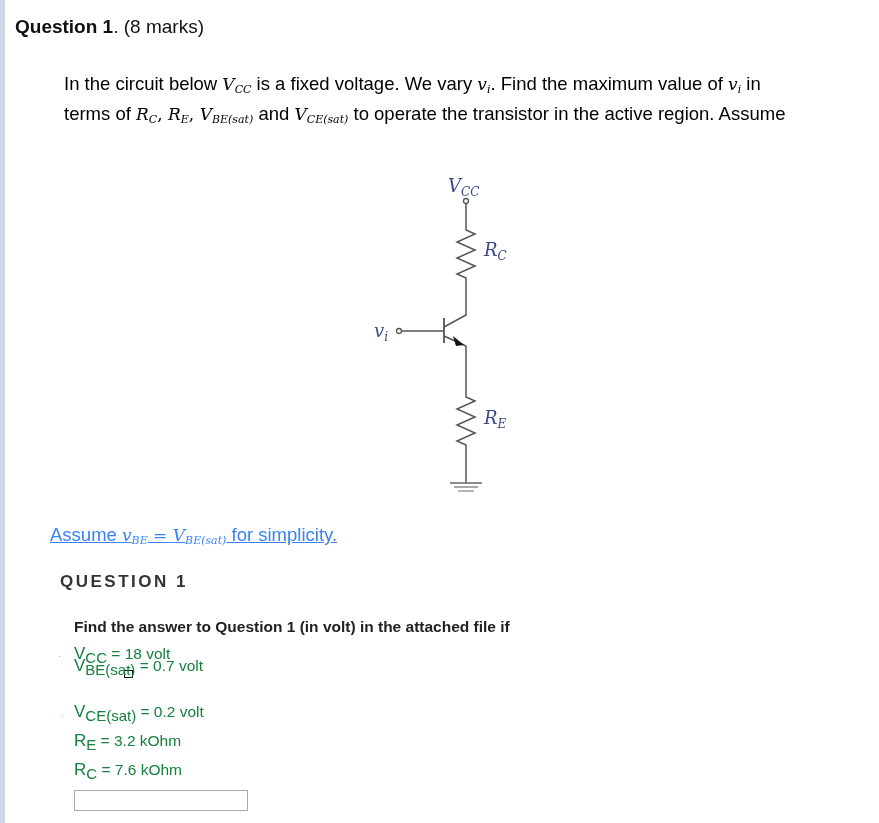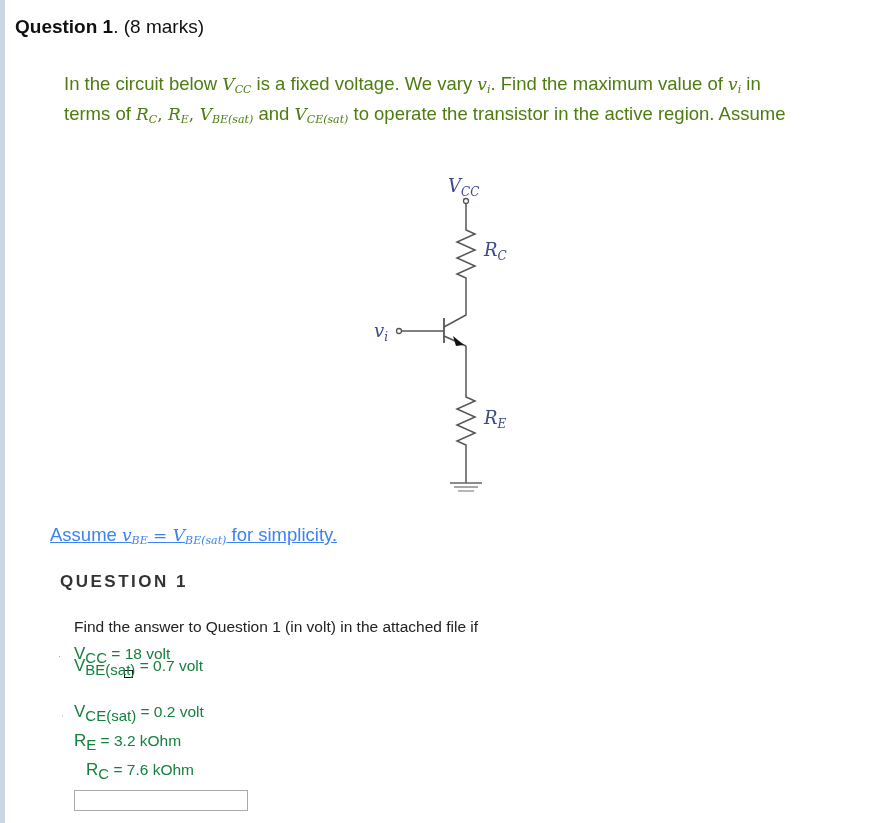--- a/index.html
+++ b/index.html
@@ -13,36 +13,36 @@
       position: absolute; left: 0; top: 0; width: 5px; height: 823px;
       background: #cdd6e4;
     }
     .q-header {
       position: absolute; left: 15px; top: 16px;
       font-size: 19px; color: #111;
     }
     .q-header b { font-weight: bold; }
     .problem {
       position: absolute; left: 64px; top: 72px; width: 780px;
-      font-size: 18.5px; line-height: 24px; color: #4d7c0f;
+      font-size: 18.5px; line-height: 24px; color: #000000;
     }
     .m { font-family: "DejaVu Serif", "Liberation Serif", serif; font-style: italic; font-size: 17px; }
     .m sub { font-size: 11px; font-style: italic; vertical-align: -3px; }
     .mr { font-family: "DejaVu Serif", "Liberation Serif", serif; font-size: 17px; }
     .circuit { position: absolute; left: 340px; top: 165px; }
     .circuit text { font-family: "DejaVu Serif", "Liberation Serif", serif; font-style: italic; }
     .assume {
       position: absolute; left: 50px; top: 524px; font-size: 18.5px; color: #3b82f6; text-decoration: underline;
     }
     .q-label {
       position: absolute; left: 60px; top: 572px;
       font-size: 17px; font-weight: bold; letter-spacing: 2.5px; color: #333;
     }
     .prompt {
-      position: absolute; left: 74px; top: 618px; font-size: 15.5px; color: #222;
+      position: absolute; left: 74px; top: 618px; font-size: 15.5px; color: #222; font-weight: bold;
     }
     .given { position: absolute; left: 74px; font-size: 15.5px; color: #15803d; }
     .given .sym { font-size: 17px; }
     .given .sub { font-size: 15px; position: relative; top: 4px; }
     .answer-box {
       position: absolute; left: 74px; top: 790px; width: 174px; height: 21px;
       border: 1px solid #aaa; background: #fff; box-sizing: border-box; padding: 0 4px;
       font-family: "Liberation Sans", sans-serif; font-size: 14px;
     }
     .tiny-box {
@@ -101,15 +101,15 @@
 <div class="prompt">Find the answer to Question 1 (in volt) in the attached file if</div>
 
 <div class="dot" style="left:59px;top:656px;"></div>
 <div class="dot" style="left:62px;top:715px;"></div>
 
 <div class="given" style="top:644px;"><span class="sym">V</span><span class="sub">CC</span><span> = 18 volt</span></div>
 <div class="tiny-box"></div>
 <div class="given" style="top:656px;"><span class="sym">V</span><span class="sub">BE(sat)</span><span> = 0.7 volt</span></div>
 <div class="given" style="top:702px;"><span class="sym">V</span><span class="sub">CE(sat)</span><span> = 0.2 volt</span></div>
 <div class="given" style="top:731px;"><span class="sym">R</span><span class="sub">E</span><span> = 3.2 kOhm</span></div>
-<div class="given" style="top:760px;margin-left:12px;"><span class="sym">R</span><span class="sub">C</span><span> = 7.6 kOhm</span></div>
+<div class="given" style="top:760px;"><span class="sym">R</span><span class="sub">C</span><span> = 7.6 kOhm</span></div>
 
 <input class="answer-box" type="text" value="" style="">
 
 </body></html>

